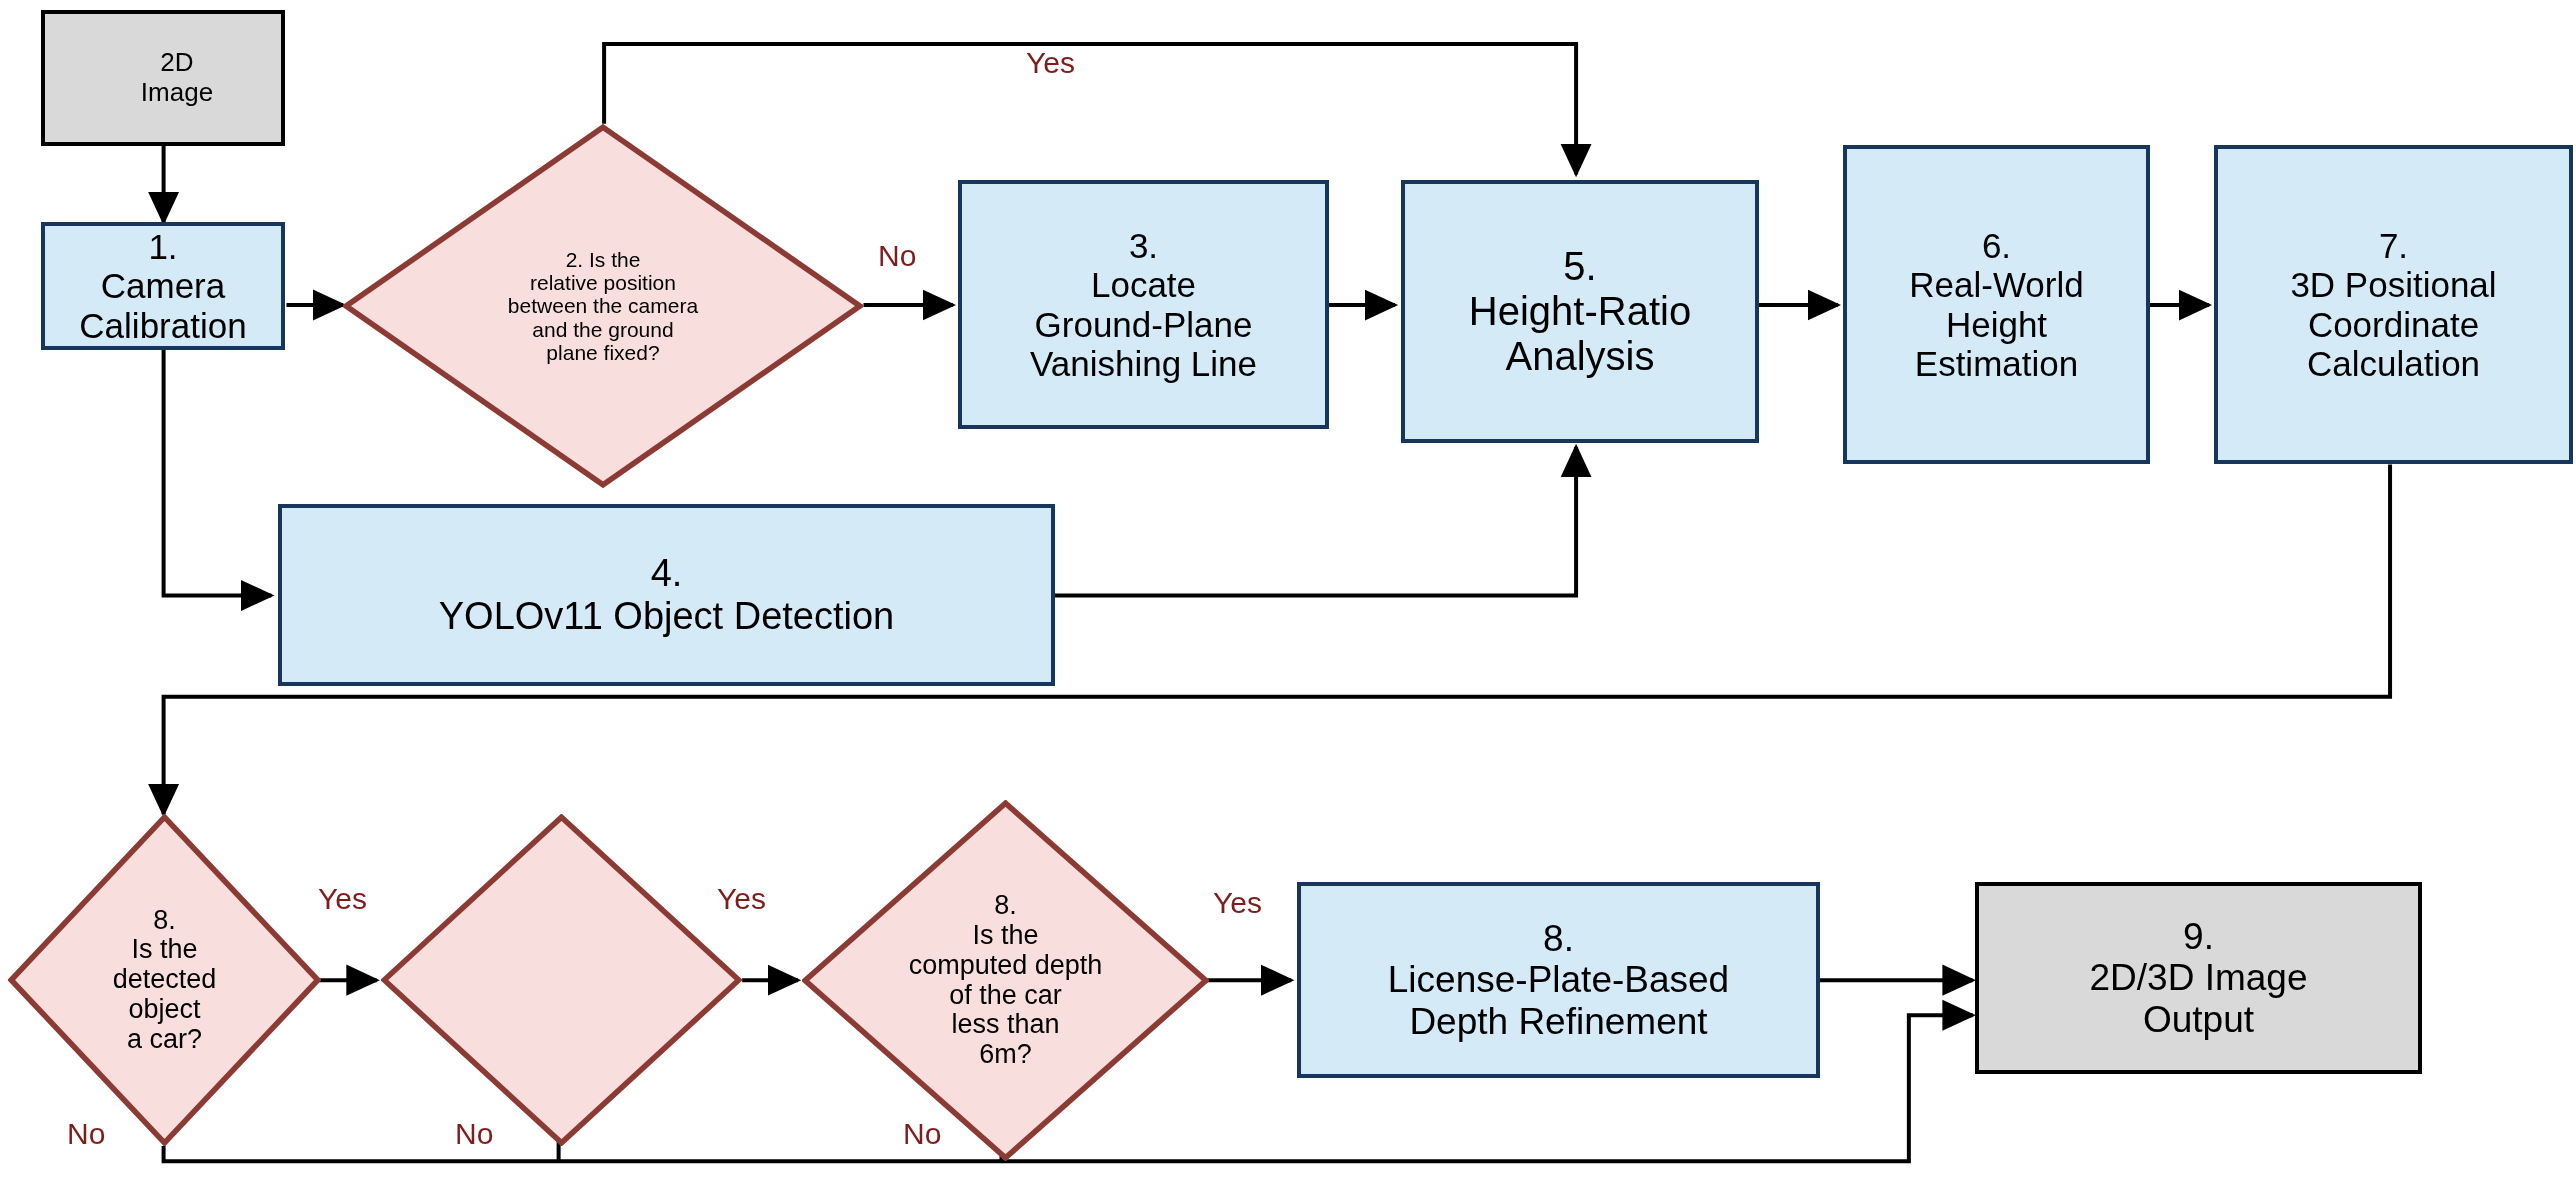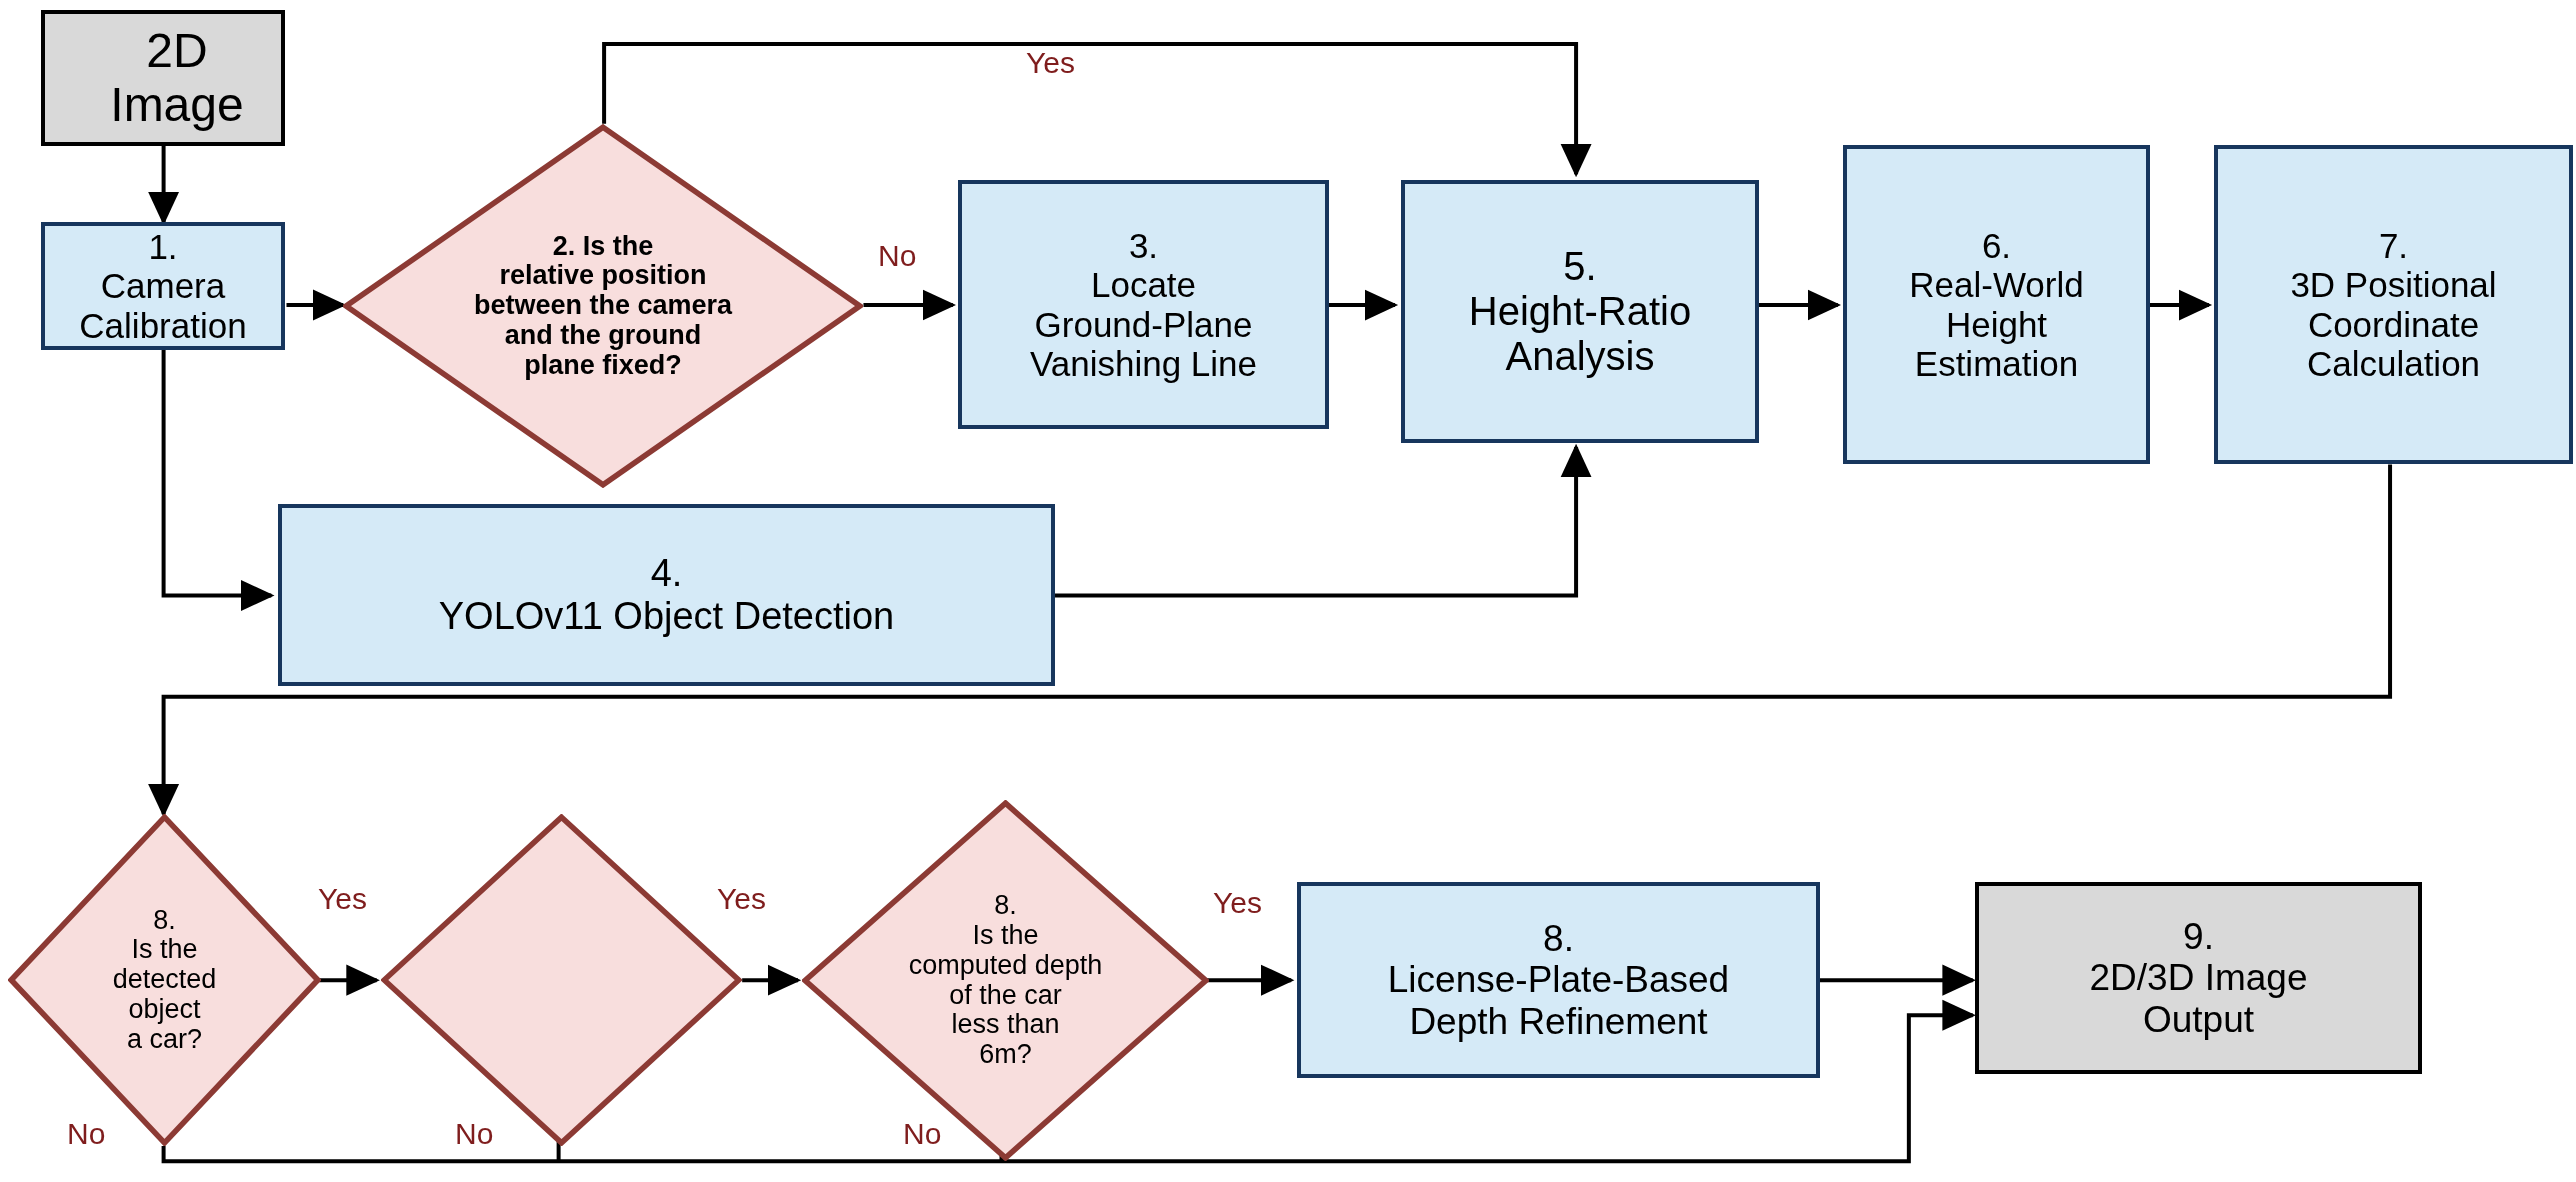--- a/index.html
+++ b/index.html
@@ -114,36 +114,36 @@
       <path d="M 1510,1228 L 1618,1228" marker-end="url(#ah)"></path>
 
       <path d="M 2277,1228 L 2472,1228" marker-end="url(#ah)"></path>
 
       <path d="M 205,1436 L 205,1455 L 2392,1455 L 2392,1272 L 2472,1272" marker-end="url(#ah)"></path>
       <path d="M 700,1400 L 700,1455"></path>
       <path d="M 1255,1400 L 1255,1455"></path>
     </g>
   </svg>
 
-  <div class="node term" style="left:41px; top:9.6px; width:244px; height:136px; font-size:48px;padding-left:28px;">
+  <div class="node term" style="left:41px; top:9.6px; width:244px; height:136px; font-size:26px;padding-left:28px;">
     <span class="label">2D
 Image</span>
   </div>
 
   <div class="node proc" style="left:41px; top:222px; width:244px; height:128px; font-size:35px;">
     <span class="label">1.
 Camera
 Calibration</span>
   </div>
 
   <div class="diamond-wrap" style="left:343px; top:124px; width:520px; height:364px;">
     <svg class="dshape" viewBox="0 0 652 456" preserveAspectRatio="none">
       <polygon points="326,4 648,228 326,452 4,228" fill="#f8dedd" stroke="#8c3a34" stroke-width="7"></polygon>
     </svg>
-    <span class="label" style="font-size:27px; max-width:343px;font-weight:bold;">2. Is the
+    <span class="label" style="font-size:21px; max-width:343px;">2. Is the
 relative position
 between the camera
 and the ground
 plane fixed?</span>
   </div>
 
   <div class="node proc" style="left:958px; top:180px; width:371px; height:249px; font-size:35px;">
     <span class="label">3.
 Locate
 Ground-Plane

